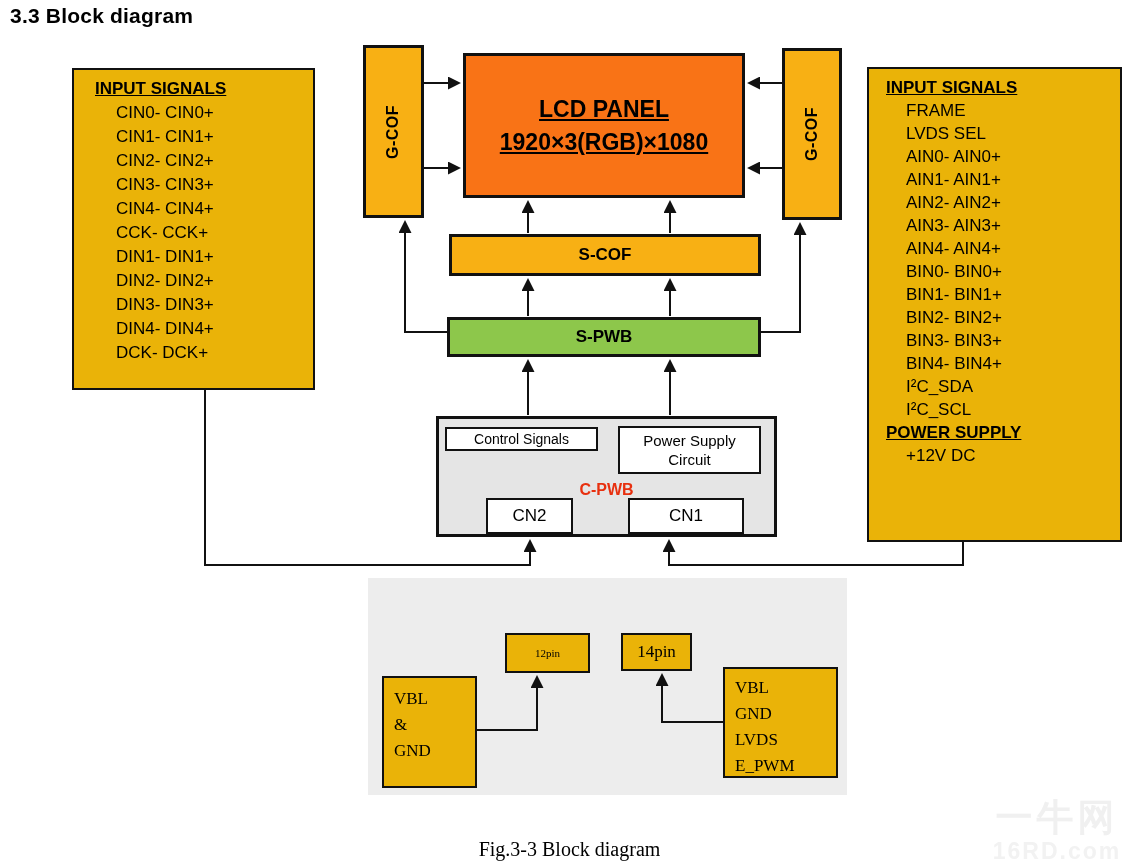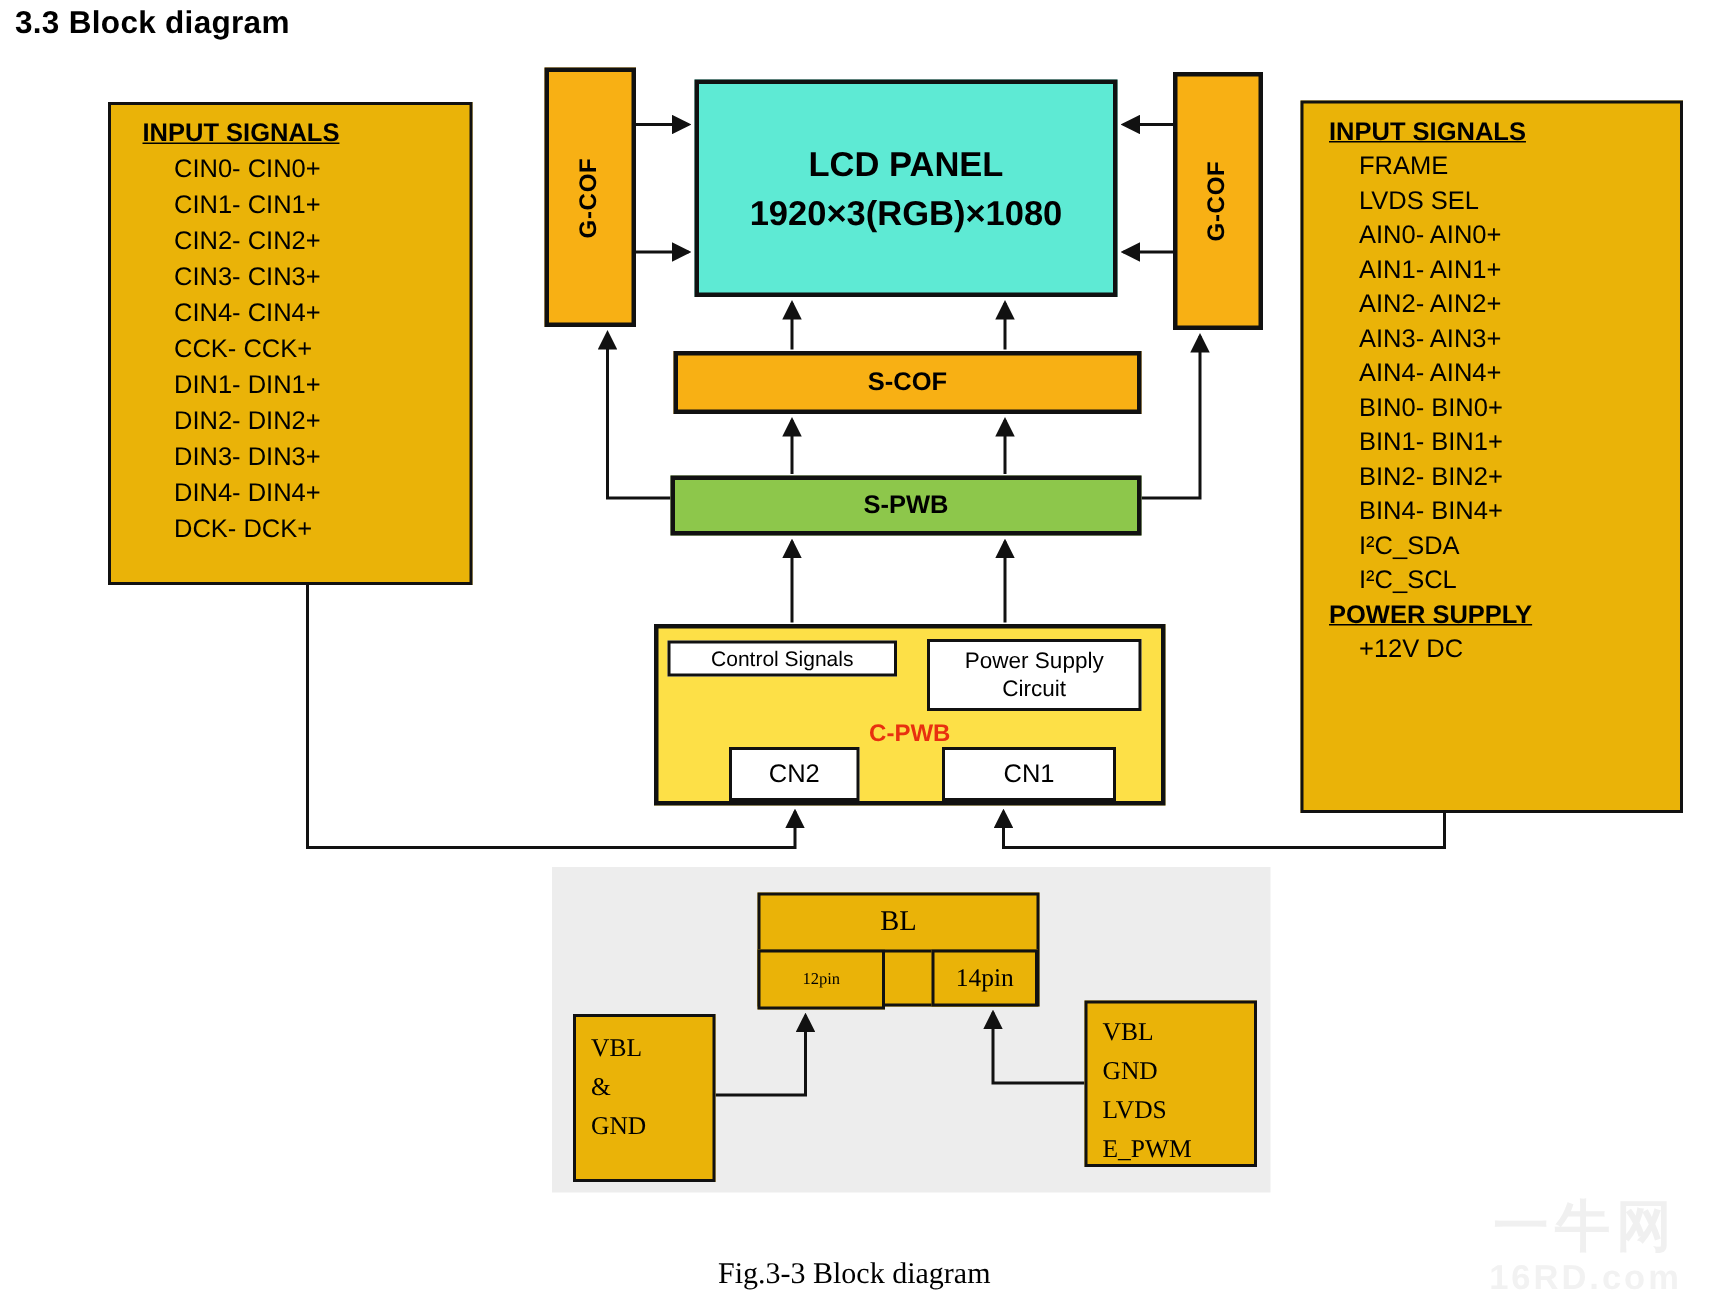--- a/index.html
+++ b/index.html
@@ -104,58 +104,56 @@
       <div class="sig-item">FRAME</div>
       <div class="sig-item">LVDS SEL</div>
       <div class="sig-item">AIN0- AIN0+</div>
       <div class="sig-item">AIN1- AIN1+</div>
       <div class="sig-item">AIN2- AIN2+</div>
       <div class="sig-item">AIN3- AIN3+</div>
       <div class="sig-item">AIN4- AIN4+</div>
       <div class="sig-item">BIN0- BIN0+</div>
       <div class="sig-item">BIN1- BIN1+</div>
       <div class="sig-item">BIN2- BIN2+</div>
+      <div class="sig-item">BIN3- BIN3+</div>
       <div class="sig-item">BIN4- BIN4+</div>
       <div class="sig-item">I²C_SDA</div>
       <div class="sig-item">I²C_SCL</div>
     </div>
     <div class="sig-heading" style="margin-left:17px;">POWER SUPPLY</div>
     <div class="sig-item" style="margin-left:37px;">+12V DC</div>
   </div>
 
   <div class="box thick center-label" style="left: 363px; top: 45px; width: 61px; height: 173px; background-color: rgb(248, 176, 20);">
     <span class="vtext">G-COF</span>
   </div>
 
   <div class="box thick center-label" style="left: 782px; top: 48px; width: 60px; height: 172px; background-color: rgb(248, 176, 20);">
     <span class="vtext">G-COF</span>
   </div>
 
-  <div class="box thick center-label" style="left: 463px; top: 53px; width: 282px; height: 145px; background-color: #5eead4;">
+  <div class="box thick center-label" style="left: 463px; top: 53px; width: 282px; height: 145px; background-color: #f97316; text-decoration: underline;">
     <div class="lcd-text">
       <div>LCD PANEL</div>
       <div>1920×3(RGB)×1080</div>
     </div>
   </div>
 
   <div class="box thick center-label b17" style="left: 449px; top: 234px; width: 312px; height: 42px; background-color: rgb(248, 176, 20);">S-COF</div>
 
   <div class="box thick center-label b17" style="left: 447px; top: 317px; width: 314px; height: 40px; background-color: rgb(141, 199, 75);">S-PWB</div>
 
-  <div class="box thick" style="left: 436px; top: 416px; width: 341px; height: 121px; z-index: 2; background-color: #fde047; padding-left: 35px;">
+  <div class="box thick" style="left: 436px; top: 416px; width: 341px; height: 121px; z-index: 2; background-color: #e5e5e5; padding-left: 35px;">
     <div class="inner-white" style="left:6px;top:8px;width:153px;height:24px;font-size:14px;">Control Signals</div>
     <div class="inner-white" style="left:179px;top:7px;width:143px;height:48px;font-size:15px;line-height:19px;padding:0 14px;">Power Supply Circuit</div>
     <div class="abs" style="left: 0px; top: 62px; width: 100%; text-align: center; font-size: 16px; font-weight: bold; color: rgb(232, 48, 15);">C-PWB</div>
     <div class="inner-white" style="left:47px;top:79px;width:87px;height:36px;font-size:17px;">CN2</div>
     <div class="inner-white" style="left:189px;top:79px;width:116px;height:36px;font-size:17px;">CN1</div>
   </div>
 
-  <div class="box serif" style="left:505px;top:595px;width:188px;height:76px;z-index:2;">
-    <div style="height:36px;border-bottom:2px solid #111;display:flex;align-items:center;justify-content:center;font-size:19px;">BL</div>
-  </div>
   <div class="box serif center-label" style="left:505px;top:633px;width:85px;height:40px;font-size:11px;z-index:3;">12pin</div>
   <div class="box serif center-label" style="left:621px;top:633px;width:71px;height:38px;font-size:17px;z-index:3;">14pin</div>
 
   <div class="box serif conn-lines" style="left:382px;top:676px;width:95px;height:112px;">
     <div>VBL</div>
     <div>&amp;</div>
     <div>GND</div>
   </div>
 
   <div class="box serif conn-lines" style="left:723px;top:667px;width:115px;height:111px;padding-top:6px;">

